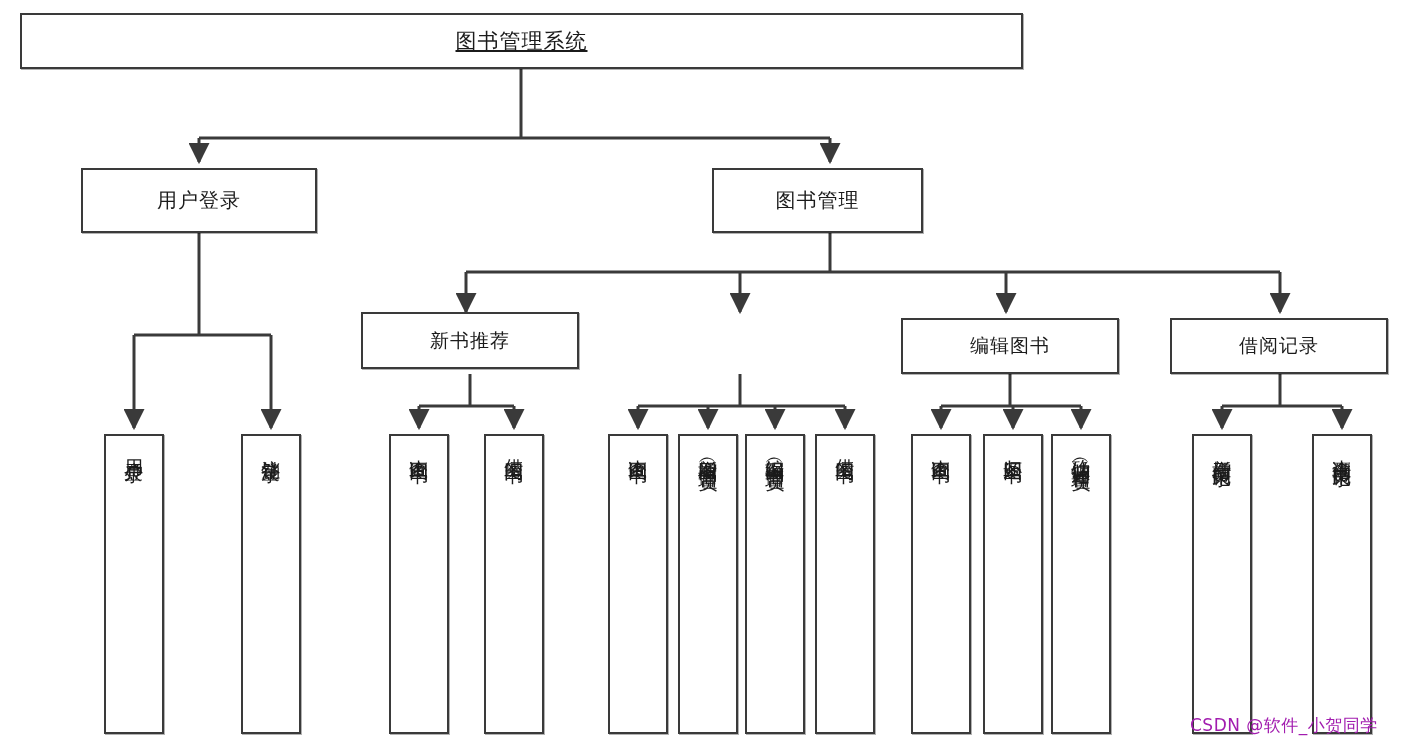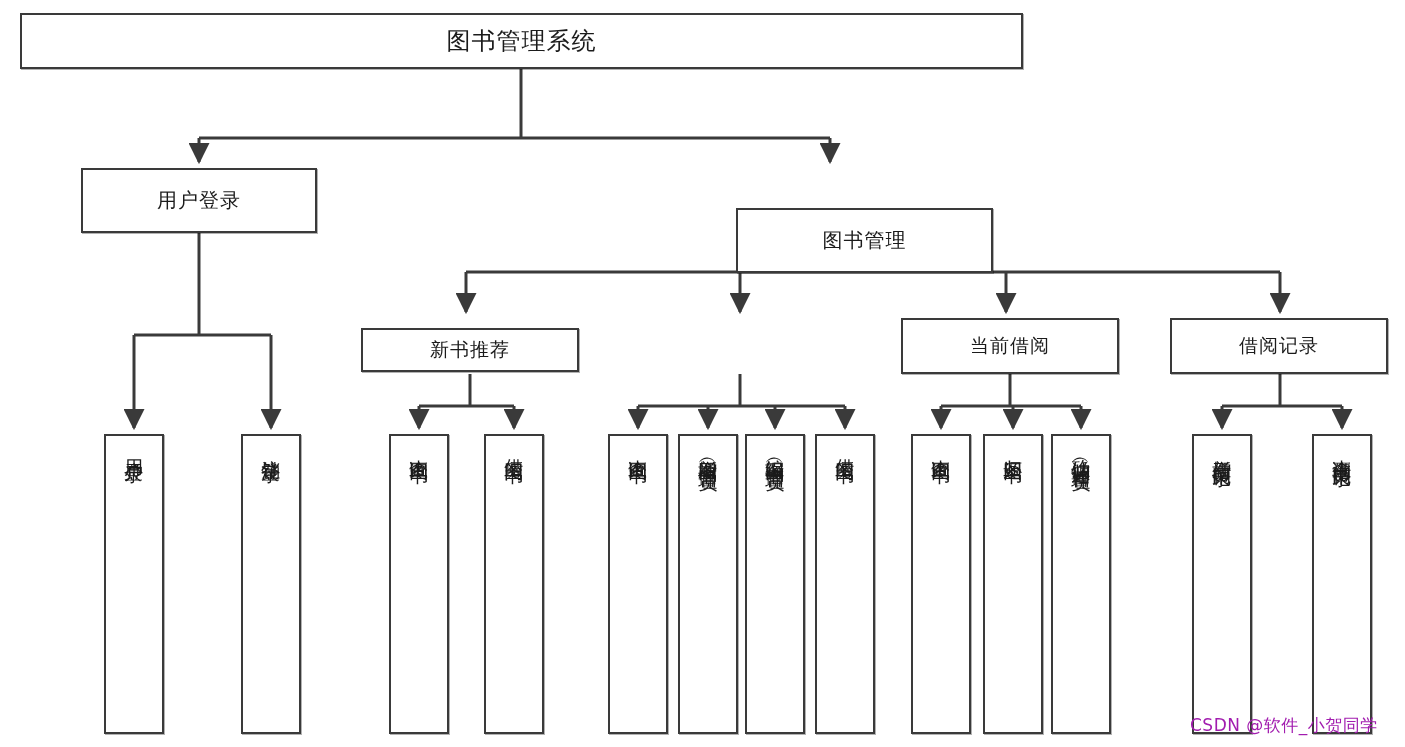--- a/index.html
+++ b/index.html
@@ -34,21 +34,21 @@
     display: flex;
     align-items: center;
     justify-content: center;
     box-shadow: 1px 1px 0 rgba(0,0,0,0.30);
   }
   .node .label {
     color: #1b1b1b;
     letter-spacing: 1px;
     white-space: nowrap;
   }
-  .node-root .label { font-size: 24px; }
+  .node-root .label { font-size: 21px; text-decoration: underline; }
   .node-l2 .label { font-size: 20px; }
   .node-l3 .label { font-size: 19px; }
   .node-leaf {
     padding: 8px 2px;
     align-items: flex-start;
     justify-content: center;
   }
   .node-leaf .label {
     font-size: 19px;
     writing-mode: vertical-rl;
@@ -122,29 +122,29 @@
     </g>
   </svg>
 
   <div class="node node-root" style="left:20px; top:13px; width:1003px; height:56px;">
     <span class="label">图书管理系统</span>
   </div>
 
   <div class="node node-l2" style="left:81px; top:168px; width:236px; height:65px;">
     <span class="label">用户登录</span>
   </div>
-  <div class="node node-l2" style="left:736px; top:168px; width:257px; height:65px;margin-top:40px;">
+  <div class="node node-l2" style="left:712px; top:168px; width:211px; height:65px;">
     <span class="label">图书管理</span>
   </div>
 
-  <div class="node node-l3" style="left:361px; top:328px; width:218px; height:44px;align-items:center;">
+  <div class="node node-l3" style="left:361px; top:312px; width:218px; height:57px;align-items:center;">
     <span class="label">新书推荐</span>
   </div>
   <div class="node node-l3" style="left:901px; top:318px; width:218px; height:56px;">
-    <span class="label">当前借阅</span>
+    <span class="label">编辑图书</span>
   </div>
   <div class="node node-l3" style="left:1170px; top:318px; width:218px; height:56px;">
     <span class="label">借阅记录</span>
   </div>
 
   <div class="node node-leaf" style="left:104px; top:434px; width:60px; height:300px;">
     <span class="label">用户登录</span>
   </div>
   <div class="node node-leaf" style="left:241px; top:434px; width:60px; height:300px;">
     <span class="label">注销登录</span>

